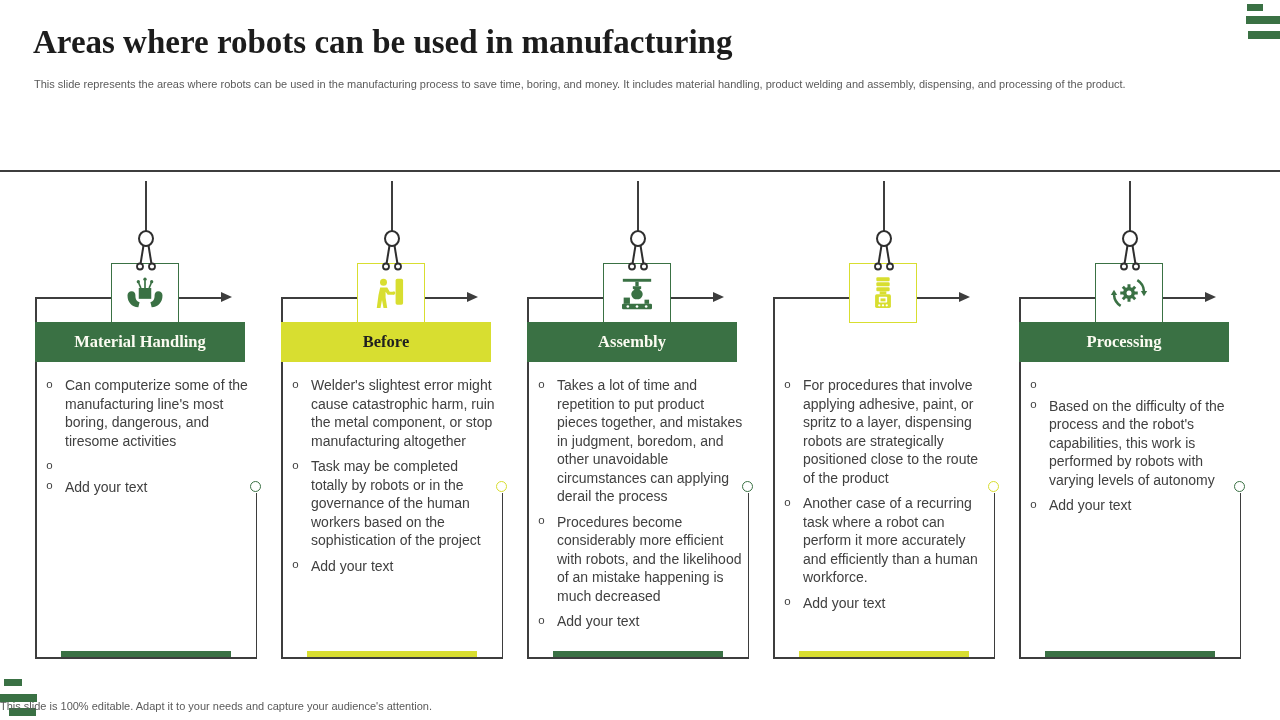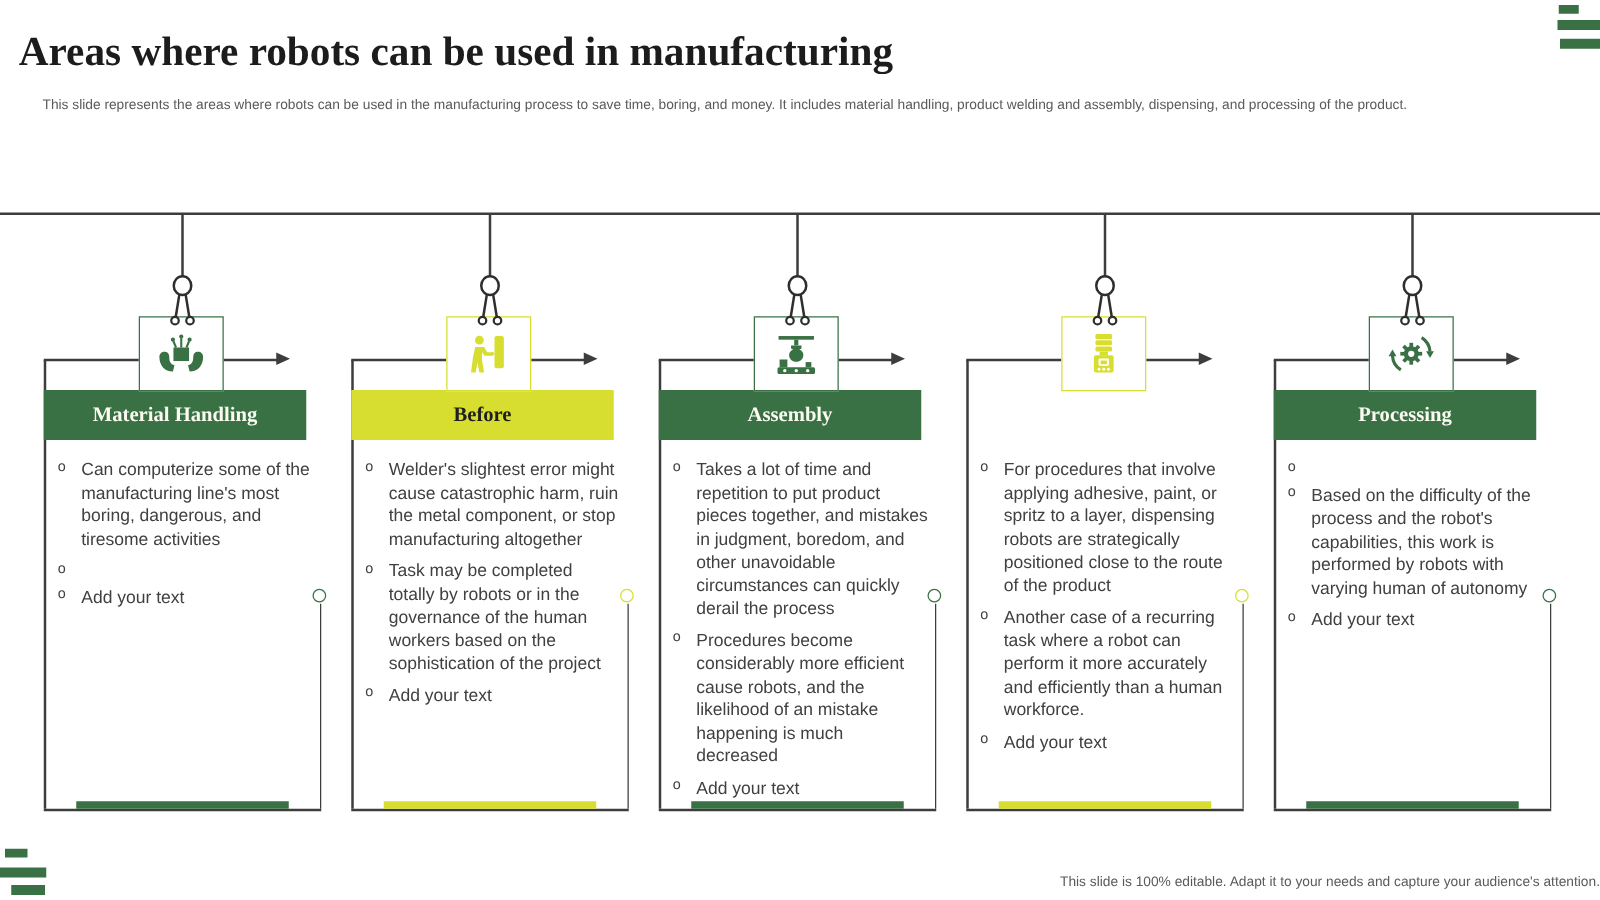--- a/index.html
+++ b/index.html
@@ -1,32 +1,32 @@
 <!DOCTYPE html>
 <html style="--green: #3a7144; --yellow: #d8de30; --line: #3d3d3d; --body_text: #404040; --muted_text: #5a5a5a; --header_text_on_green: #fbfbf1; --header_text_on_yellow: #1f1f1f;"><head>
 <meta charset="utf-8">
 <style>
   html,body{margin:0;padding:0;}
   body{width:1280px;height:720px;background:#fff;font-family:"Liberation Sans",sans-serif;position:relative;overflow:hidden;}
   .slide{position:absolute;inset:0;background:#fff;}
 
-  .title{position:absolute;left:15px;top:24px;font-family:"Liberation Serif",serif;font-weight:700;font-size:33px;color:#1c1c1c;white-space:nowrap;}
+  .title{position:absolute;left:33px;top:24px;font-family:"Liberation Serif",serif;font-weight:700;font-size:33px;color:#1c1c1c;white-space:nowrap;}
   .subtitle{position:absolute;left:34px;top:78px;width:1188px;font-size:11px;color:var(--muted_text,#5a5a5a);}
   .topline{position:absolute;left:0;top:170px;width:1280px;height:1.5px;background:var(--line,#3d3d3d);}
-  .footer{position:absolute;left:0;top:700px;width:1280px;text-align:right;font-size:11px;color:var(--muted_text,#5a5a5a);}
+  .footer{position:absolute;left:0;top:700px;width:1280px;text-align:left;font-size:11px;color:var(--muted_text,#5a5a5a);}
 
   .logo-bar{position:absolute;background:var(--green,#3a7144);}
   .tr1{right:17px;top:4px;width:16px;height:7px;}
   .tr2{right:0;top:16px;width:34px;height:8px;}
   .tr3{right:0;top:31px;width:32px;height:8px;}
   .bl1{left:4px;top:679px;width:18px;height:7px;}
   .bl2{left:0;top:694px;width:37px;height:8px;}
   .bl3{left:9px;top:708px;width:27px;height:8px;}
 
-  .col{position:absolute;top:170px;width:222px;height:490px;padding-left:31px;}
+  .col{position:absolute;top:180px;width:222px;height:490px;padding-left:31px;}
   .col.green{--accent:var(--green,#3a7144);--headtext:var(--header_text_on_green,#fbfbf1);}
   .col.yellow{--accent:var(--yellow,#d8de30);--headtext:var(--header_text_on_yellow,#1f1f1f);}
 
   .col .string{position:absolute;left:110px;top:1px;width:1.5px;height:50px;background:var(--line,#3d3d3d);}
   .col .clip{position:absolute;left:91px;top:49px;z-index:4;}
   .col .iconbox{position:absolute;left:76px;top:83px;width:68px;height:60px;background:#fff;border:1.3px solid var(--accent);z-index:3;display:flex;align-items:center;justify-content:center;box-sizing:border-box;}
   .col .arrowline{position:absolute;left:0;top:117px;width:188px;height:1.5px;background:var(--line,#3d3d3d);z-index:1;}
   .col .arrowhead{position:absolute;left:186px;top:112px;width:0;height:0;border-left:11px solid var(--line,#3d3d3d);border-top:5.5px solid transparent;border-bottom:5.5px solid transparent;z-index:1;}
   .col .b-left{position:absolute;left:0;top:118px;width:1.5px;height:359px;background:var(--line,#3d3d3d);}
   .col .b-bottom{position:absolute;left:0;top:477px;width:222px;height:1.5px;background:var(--line,#3d3d3d);}
@@ -188,25 +188,25 @@
     <div class="header">
       <span>Assembly</span>
     </div>
     <div class="b-left"></div>
     <div class="b-bottom"></div>
     <div class="b-right"></div>
     <div class="endcircle"></div>
     <div class="body">
       <div class="bullet">
         <span class="marker">o</span>
-        <span class="btext">Takes a lot of time and repetition to put product pieces together, and mistakes in judgment, boredom, and other unavoidable circumstances can quickly derail the process</span>
-      </div>
-      <div class="bullet">
-        <span class="marker">o</span>
-        <span class="btext">Procedures become considerably more efficient cause robots, and the likelihood of an mistake happening is much decreased</span>
+        <span class="btext">Takes a lot of time and repetition to put product pieces together, and mistakes in judgment, boredom, and other unavoidable circumstances can applying derail the process</span>
+      </div>
+      <div class="bullet">
+        <span class="marker">o</span>
+        <span class="btext">Procedures become considerably more efficient with robots, and the likelihood of an mistake happening is much decreased</span>
       </div>
       <div class="bullet">
         <span class="marker">o</span>
         <span class="btext">Add your text</span>
       </div>
     </div>
     <div class="bbar"></div>
   </div>
 
   <div class="col yellow" style="left:773px">
@@ -316,21 +316,21 @@
     <div class="b-left"></div>
     <div class="b-bottom"></div>
     <div class="b-right"></div>
     <div class="endcircle"></div>
     <div class="body">
       <div class="bullet">
         <span class="marker">o</span>
       </div>
       <div class="bullet">
         <span class="marker">o</span>
-        <span class="btext">Based on the difficulty of the process and the robot's capabilities, this work is performed by robots with varying human of autonomy</span>
+        <span class="btext">Based on the difficulty of the process and the robot's capabilities, this work is performed by robots with varying levels of autonomy</span>
       </div>
       <div class="bullet">
         <span class="marker">o</span>
         <span class="btext">Add your text</span>
       </div>
     </div>
     <div class="bbar"></div>
   </div>
 
   <div class="footer">This slide is 100% editable. Adapt it to your needs and capture your audience's attention.</div>

